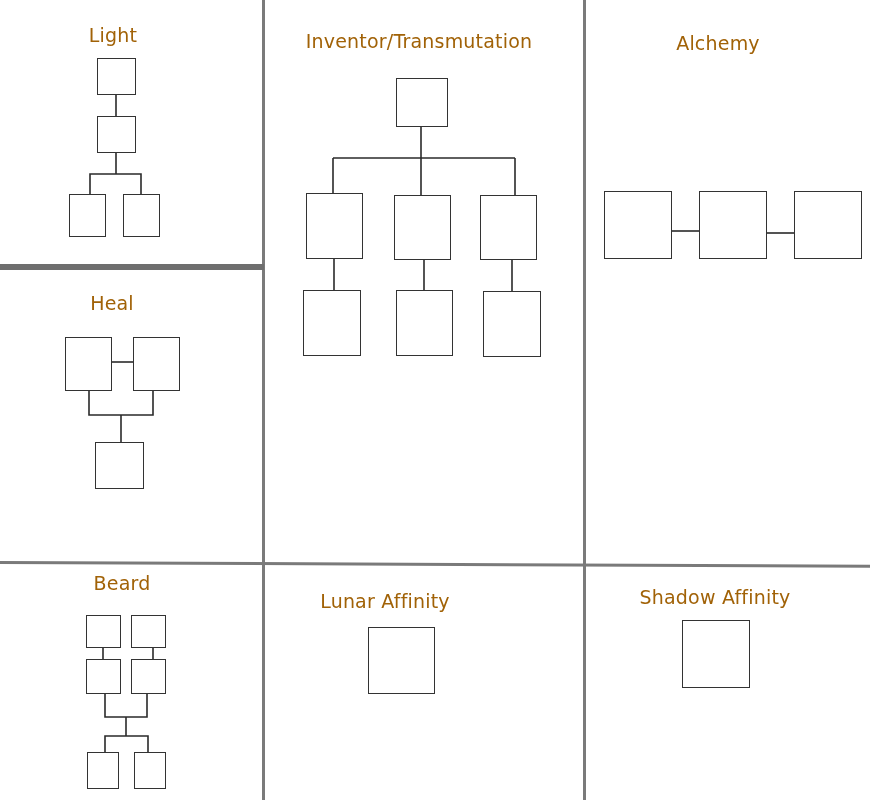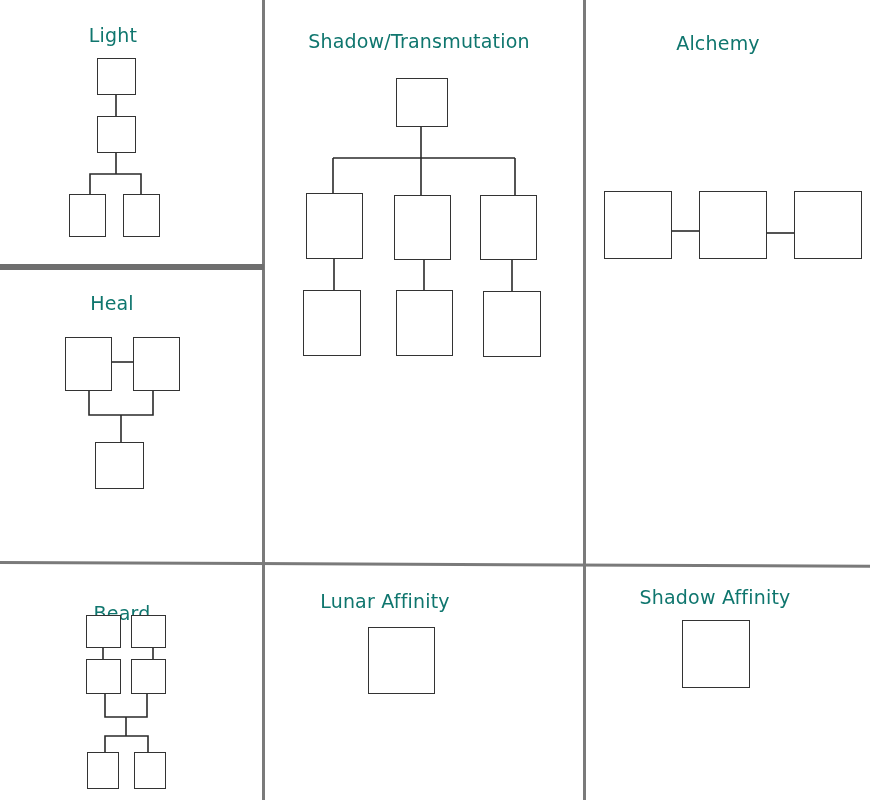--- a/index.html
+++ b/index.html
@@ -1,20 +1,20 @@
 <!DOCTYPE html>
 <html><head>
 <meta charset="utf-8">
 <style>
   html, body { margin: 0; padding: 0; background: #ffffff; }
   body { width: 870px; height: 800px; position: relative; overflow: hidden;
          font-family: "DejaVu Sans", sans-serif; }
   .divider { position: absolute; background: #7a7a7a; }
   .title { position: absolute; font-family: "DejaVu Sans", sans-serif; font-size: 19px;
-           color: #0f766e; letter-spacing: 0.2px; white-space: nowrap; transform: translateX(-50%); }
+           color: #a16207; letter-spacing: 0.2px; white-space: nowrap; transform: translateX(-50%); }
   .node { position: absolute; border: 1.6px solid #333; background: #fff; box-sizing: border-box; }
   svg.links { position: absolute; left: 0; top: 0; width: 870px; height: 800px; pointer-events: none; }
   svg.links line, svg.links polyline { stroke: #2a2a2a; stroke-width: 1.6; fill: none; }
 </style>
 </head>
 <body>
 
 <div class="divider" style="left:262px; top:0; width:2.5px; height:800px;"></div>
 <div class="divider" style="left:583px; top:0; width:2.5px; height:800px;"></div>
 <div class="divider" style="left:0; top:264px; width:264px; height:6px; background:#6e6e6e;"></div>
@@ -51,21 +51,21 @@
 
 <div>
   <div class="title" style="left:113px; top:24px;">Light</div>
   <div class="node" style="left:97px; top:58px; width:39px; height:37px;"></div>
   <div class="node" style="left:97px; top:116px; width:39px; height:37px;"></div>
   <div class="node" style="left:69px; top:194px; width:37px; height:43px;"></div>
   <div class="node" style="left:123px; top:194px; width:37px; height:43px;"></div>
 </div>
 
 <div>
-  <div class="title" style="left:419px; top:30px;">Shadow/Transmutation</div>
+  <div class="title" style="left:419px; top:30px;">Inventor/Transmutation</div>
   <div class="node" style="left:396px; top:78px; width:52px; height:49px;"></div>
   <div class="node" style="left:306px; top:193px; width:57px; height:66px;"></div>
   <div class="node" style="left:394px; top:195px; width:57px; height:65px;"></div>
   <div class="node" style="left:480px; top:195px; width:57px; height:65px;"></div>
   <div class="node" style="left:303px; top:290px; width:58px; height:66px;"></div>
   <div class="node" style="left:396px; top:290px; width:57px; height:66px;"></div>
   <div class="node" style="left:483px; top:291px; width:58px; height:66px;"></div>
 </div>
 
 <div>
@@ -76,21 +76,21 @@
 </div>
 
 <div>
   <div class="title" style="left:112px; top:292px;text-align:center;">Heal</div>
   <div class="node" style="left:65px; top:337px; width:47px; height:54px;"></div>
   <div class="node" style="left:133px; top:337px; width:47px; height:54px;"></div>
   <div class="node" style="left:95px; top:442px; width:49px; height:47px;"></div>
 </div>
 
 <div>
-  <div class="title" style="left:122px; top:572px;margin-top:30px;">Beard</div>
+  <div class="title" style="left:122px; top:572px;">Beard</div>
   <div class="node" style="left:86px; top:615px; width:35px; height:33px;"></div>
   <div class="node" style="left:131px; top:615px; width:35px; height:33px;"></div>
   <div class="node" style="left:86px; top:659px; width:35px; height:35px;"></div>
   <div class="node" style="left:131px; top:659px; width:35px; height:35px;"></div>
   <div class="node" style="left:87px; top:752px; width:32px; height:37px;"></div>
   <div class="node" style="left:134px; top:752px; width:32px; height:37px;"></div>
 </div>
 
 <div>
   <div class="title" style="left:385px; top:590px;">Lunar Affinity</div>

